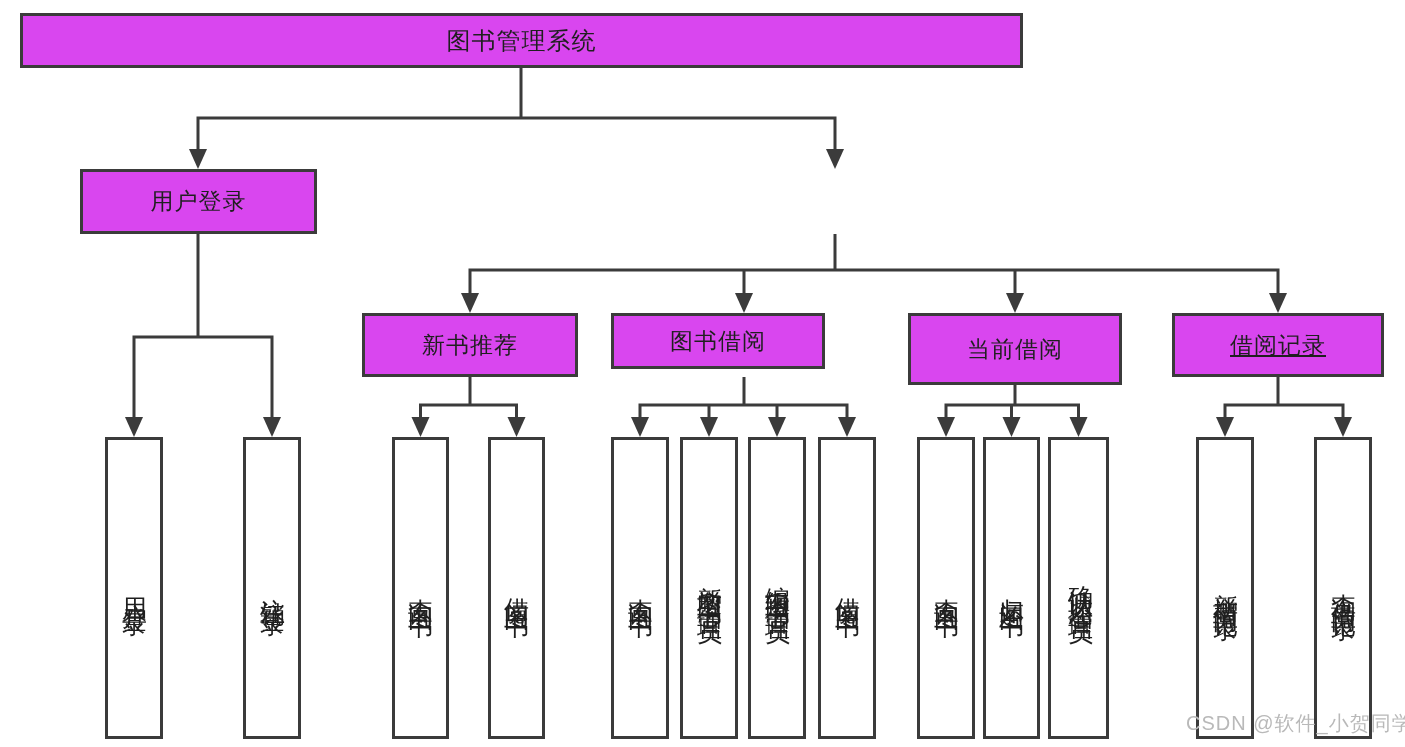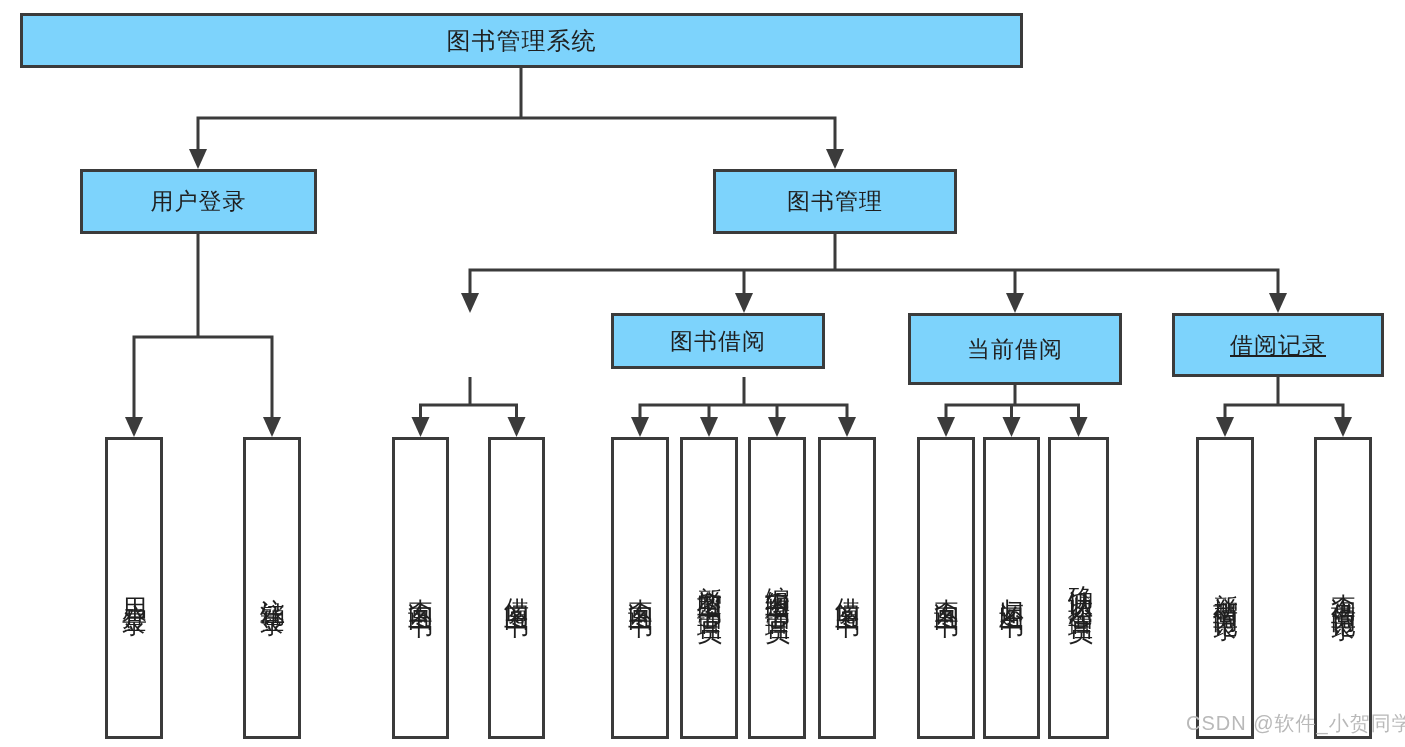--- a/index.html
+++ b/index.html
@@ -20,21 +20,21 @@
     left: 0;
     top: 0;
     width: 1405px;
     height: 747px;
     pointer-events: none;
   }
   .hbox {
     position: absolute;
     box-sizing: border-box;
     border: 3px solid #3b3b3b;
-    background: #7dd3fc;
+    background: #d946ef;
     display: flex;
     align-items: center;
     justify-content: center;
     font-size: 23px;
     color: #1f1f1f;
     letter-spacing: 1px;
     white-space: nowrap;
     z-index: 2;
   }
   .vbox {
@@ -105,22 +105,22 @@
       <polygon points="1002.5,417 1020.5,417 1011.5,437"></polygon>
       <polygon points="1069.5,417 1087.5,417 1078.5,437"></polygon>
       <polygon points="1216,417 1234,417 1225,437"></polygon>
       <polygon points="1334,417 1352,417 1343,437"></polygon>
     </g>
   </svg>
 
   <div class="hbox" style="left:20px; top:13px; width:1003px; height:55px; font-size:24px;">图书管理系统</div>
 
   <div class="hbox" style="left:80px; top:169px; width:237px; height:65px;">用户登录</div>
-  <div class="hbox" style="left:713px; top:169px; width:244px; height:65px;">图书管理</div>
 
+  <div class="hbox" style="left:362px; top:313px; width:216px; height:64px;">新书推荐</div>
   <div class="hbox" style="left:611px; top:313px; width:214px; height:56px;">图书借阅</div>
   <div class="hbox" style="left:908px; top:313px; width:214px; height:72px;">当前借阅</div>
   <div class="hbox" style="left:1172px; top:313px; width:212px; height:64px;text-decoration:underline;">借阅记录</div>
 
   <div class="vbox" style="left:105px; width:58px;">用户登录</div>
   <div class="vbox" style="left:243px; width:58px;">注销登录</div>
 
   <div class="vbox" style="left:392px; width:57px;">查询图书</div>
   <div class="vbox" style="left:488px; width:57px;">借阅图书</div>
 

